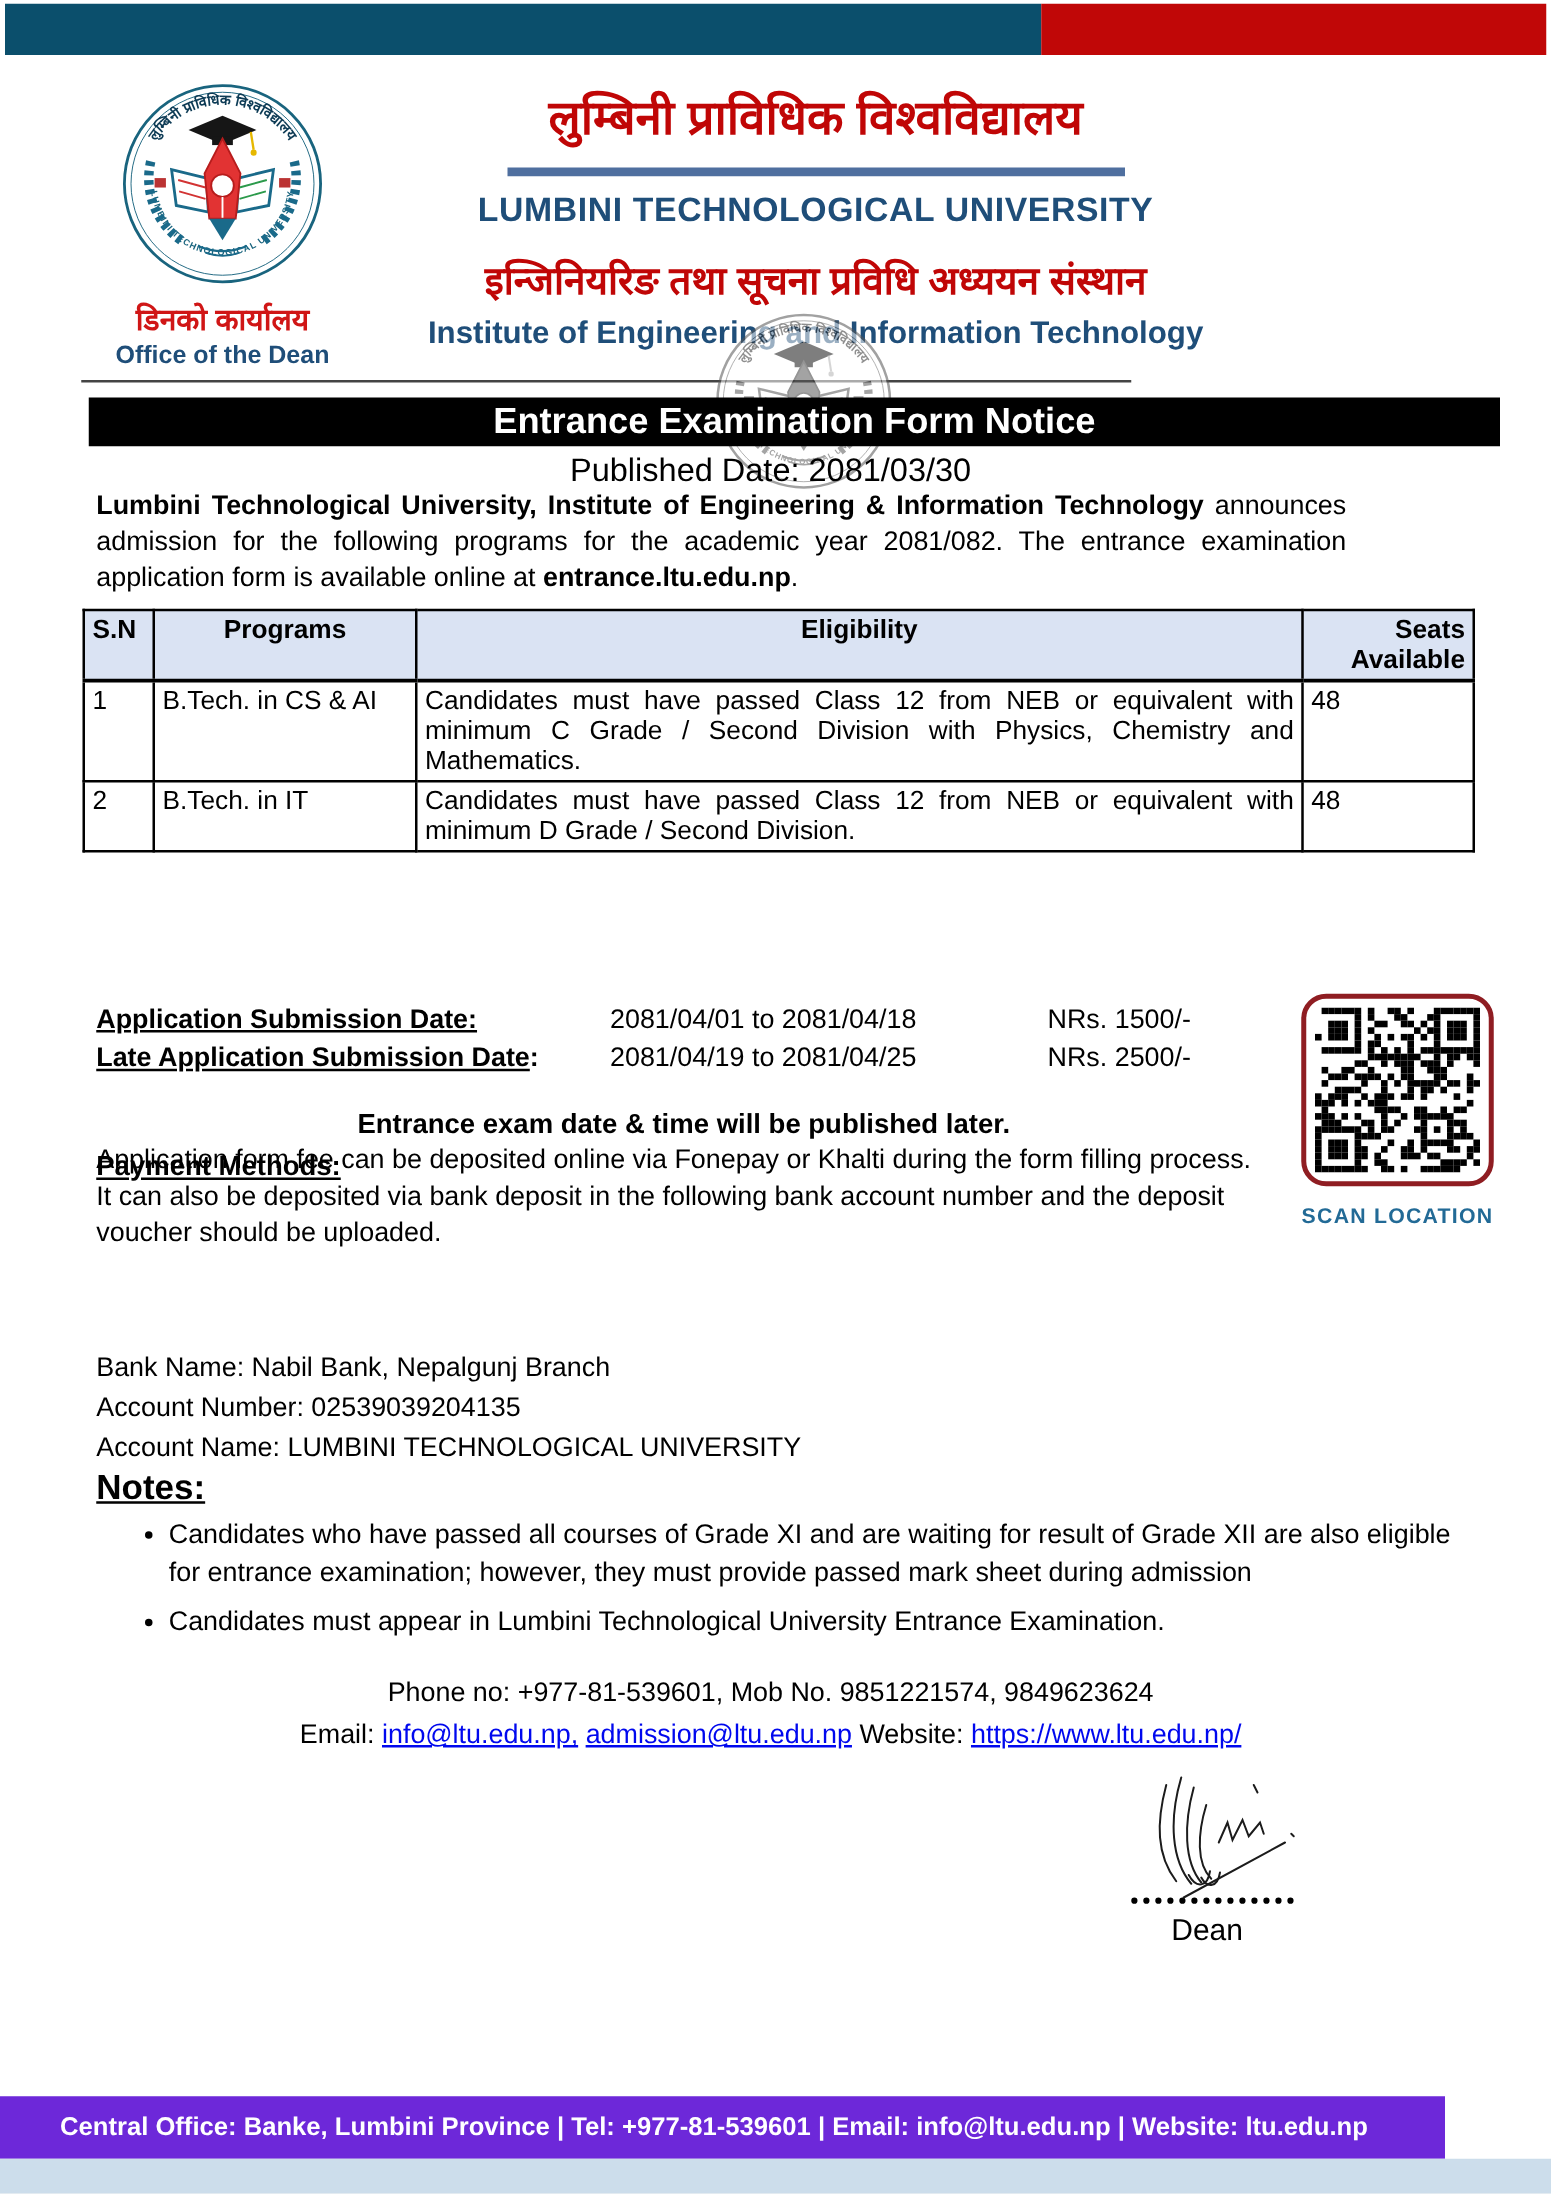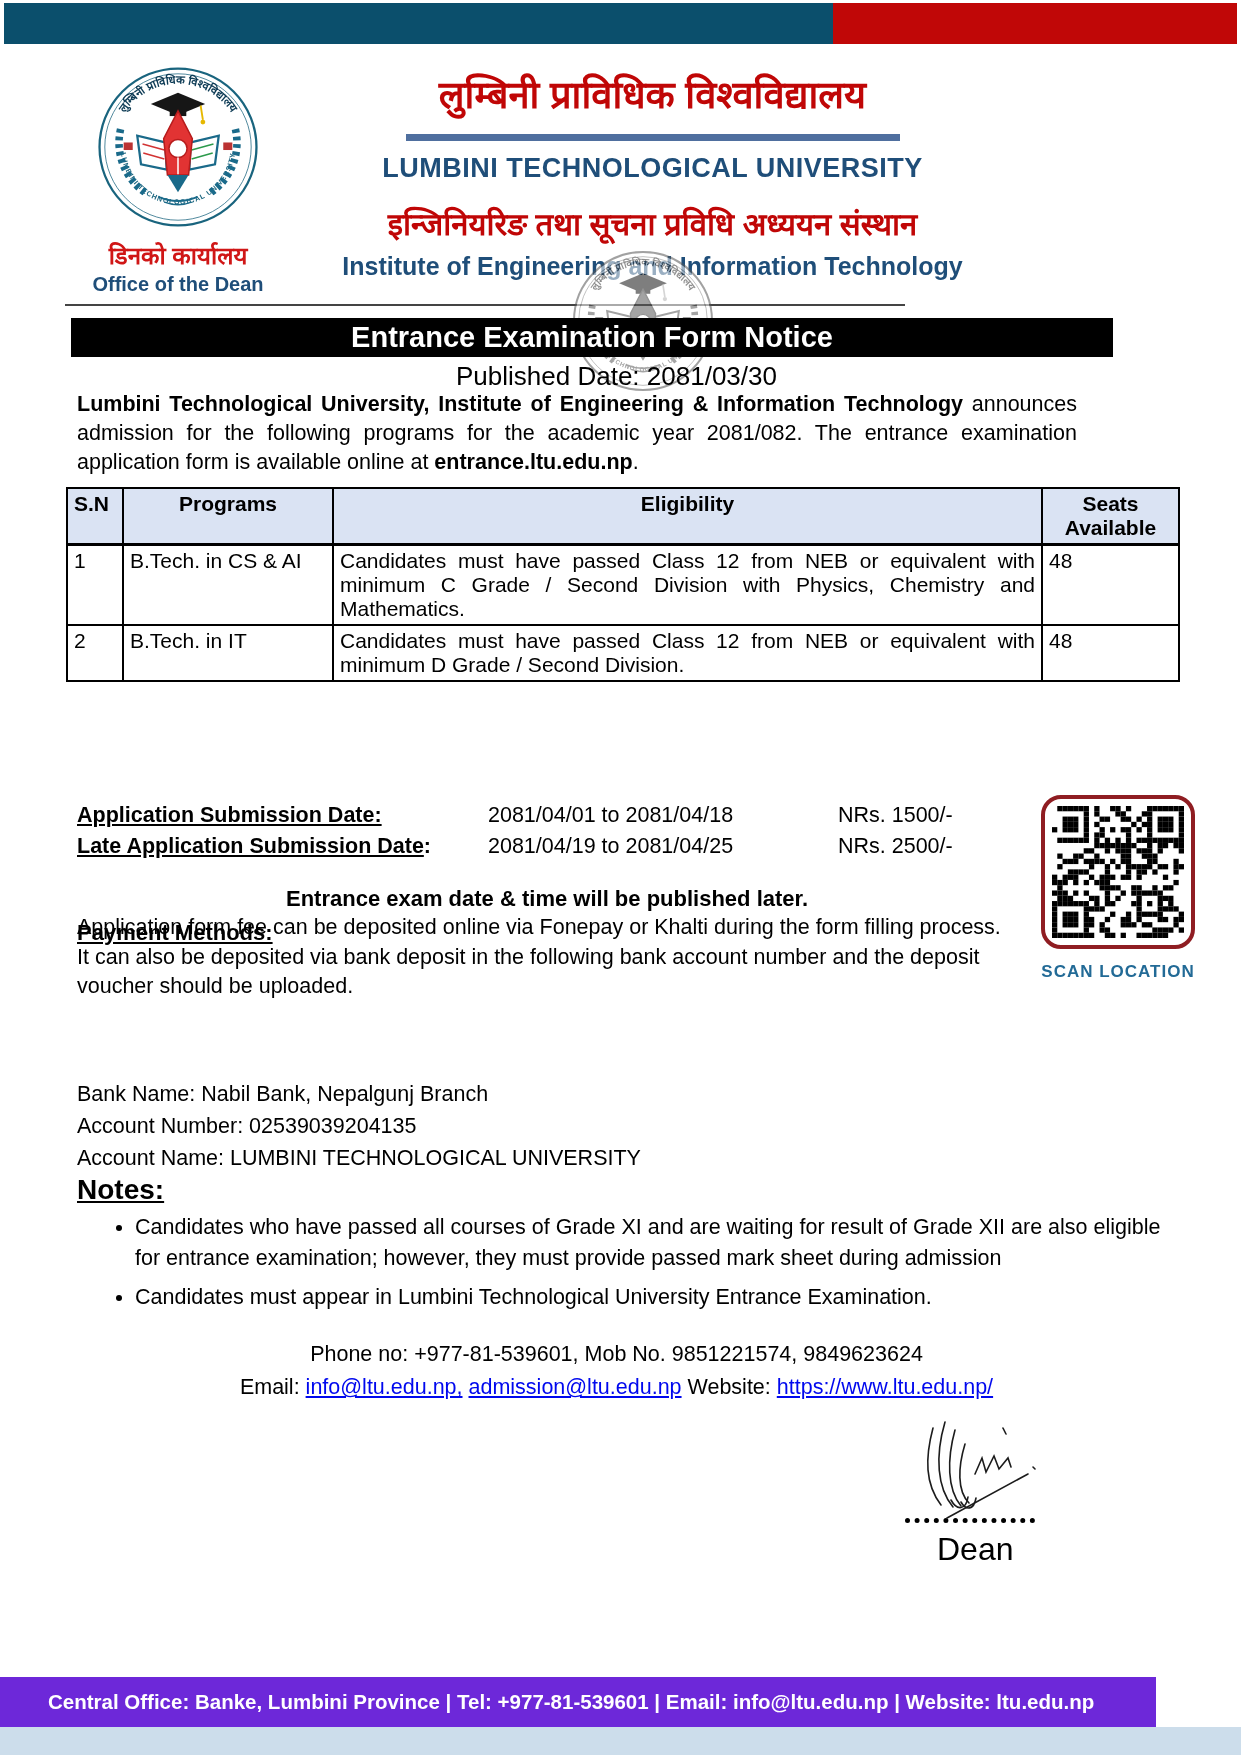--- a/index.html
+++ b/index.html
@@ -17,33 +17,33 @@
   .uni-np{color:#c00606;font-size:38px;font-weight:bold;line-height:1.15;}
   .hdr-divider{height:7px;background:#4f6f9f;width:494px;margin:16px auto 12px auto;}
   .uni-en{color:#1f4e79;font-size:27px;font-weight:bold;letter-spacing:.5px;}
   .inst-np{color:#c00606;font-size:31px;font-weight:bold;margin-top:18px;}
   .inst-en{color:#1f4e79;font-size:25px;font-weight:bold;margin-top:8px;}
   .hairline{position:absolute;left:65px;top:304px;width:840px;height:2px;background:#444;z-index:0;}
   .watermark{position:absolute;left:570px;top:248px;width:146px;height:146px;z-index:1;
              filter:grayscale(1);opacity:.55;}
   .watermark svg{width:146px;height:146px;}
   
-  .banner{position:absolute;left:71px;top:318px;width:1042px;height:39px;background:#000;z-index:2;
+  .banner{position:absolute;left:71px;top:318px;width:1129px;height:39px;background:#000;z-index:2;
           color:#fff;font-size:29px;font-weight:bold;text-align:center;line-height:39px;}
   .published{position:absolute;left:65px;top:361px;width:1103px;text-align:center;font-size:26px;z-index:2;}
   .intro{position:absolute;left:77px;top:390px;width:1000px;font-size:21.5px;line-height:1.36;text-align:justify;}
   .b{font-weight:bold;}
   
   table.prog{position:absolute;left:66px;top:487px;width:1114px;border-collapse:collapse;font-size:21px;}
   table.prog th,table.prog td{border:2px solid #000;vertical-align:top;padding:3px 6px;}
   table.prog thead th{background:#dae3f3;font-weight:bold;border-bottom:3px solid #000;}
   th.c-sn{width:42px;text-align:left;padding-left:2px;}
   th.c-prog{width:196px;text-align:center;}
   th.c-elig{text-align:center;}
-  th.c-seats{width:123px;text-align:center;}
+  th.c-seats{width:123px;text-align:right;}
   td.cell-elig{text-align:justify;padding:4px 10px;}
   td.cell-sn{padding-left:2px;}
   
   .dates{position:absolute;left:77px;top:800px;font-size:21.5px;line-height:31px;}
   .date-row{display:flex;}
   .dl{width:411px;font-weight:bold;}
   .dl u, u.u{text-decoration:underline;}
   .dr{width:350px;}
   
   .qr-block{position:absolute;left:1037px;top:795px;width:162px;text-align:center;}
@@ -59,21 +59,21 @@
   .notes-list{position:absolute;left:77px;top:1212px;width:1088px;font-size:21.5px;line-height:1.45;}
   .notes-list ul{margin:0;padding-left:58px;}
   .notes-list li{margin-bottom:8px;}
   
   .contact{position:absolute;left:65px;top:1338px;width:1103px;text-align:center;font-size:21.5px;line-height:1.55;}
   .contact a{color:#0008ee;text-decoration:underline;}
   
   .sig-block{position:absolute;left:895px;top:1412px;width:170px;}
   .sig-svg{width:150px;height:110px;display:block;}
   .sig-dots{width:130px;border-top:5px dotted #000;margin-left:10px;margin-top:-4px;}
-  .sig-name{font-size:32px;margin-left:42px;margin-top:8px;}
+  .sig-name{font-size:24px;margin-left:42px;margin-top:8px;}
   
   .footer-bar{position:absolute;left:0;top:1677px;width:1156px;height:50px;background:#6d28d9;
               color:#fff;font-weight:bold;font-size:20.5px;line-height:50px;padding-left:48px;box-sizing:border-box;}
   .footer-strip{position:absolute;left:0;top:1727px;width:1241px;height:28px;background:#ccddeb;}
 </style>
 </head>
 <body>
 
 <svg width="0" height="0" style="position:absolute" aria-hidden="true">
   <defs>

